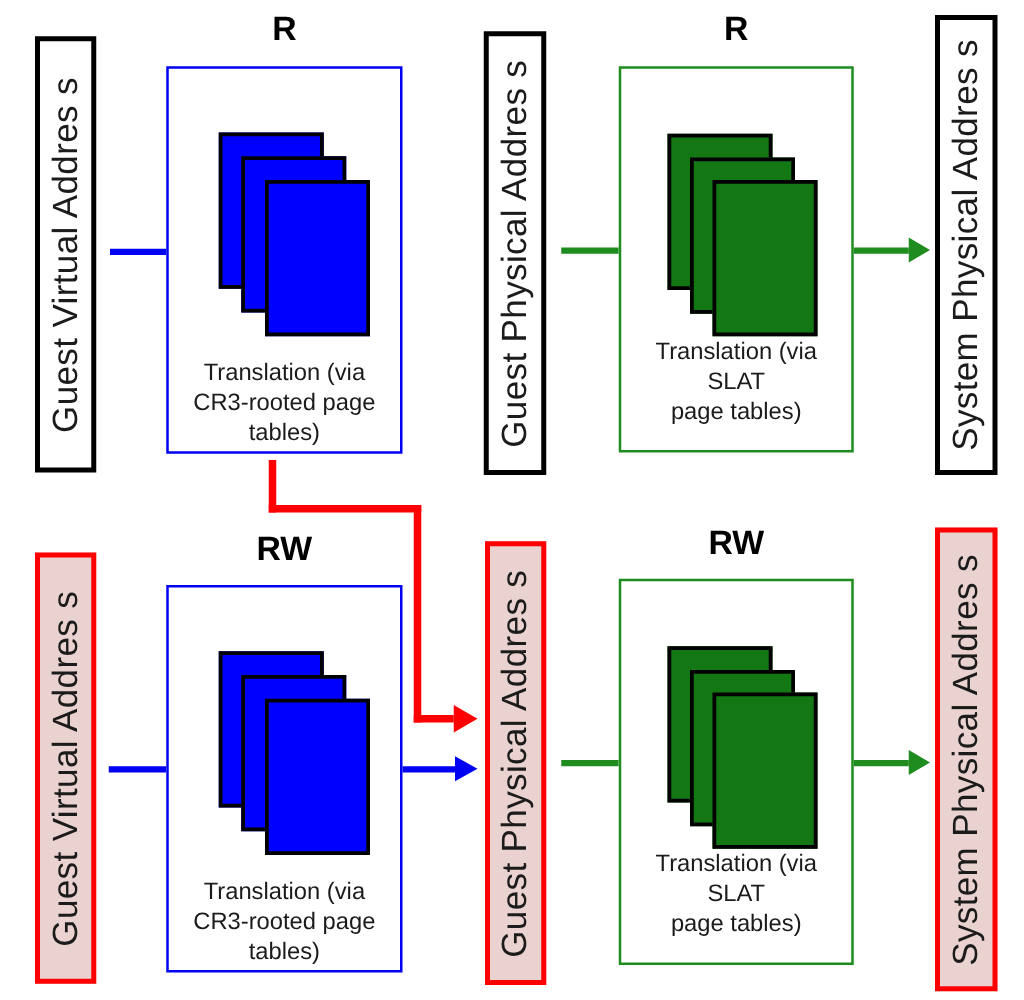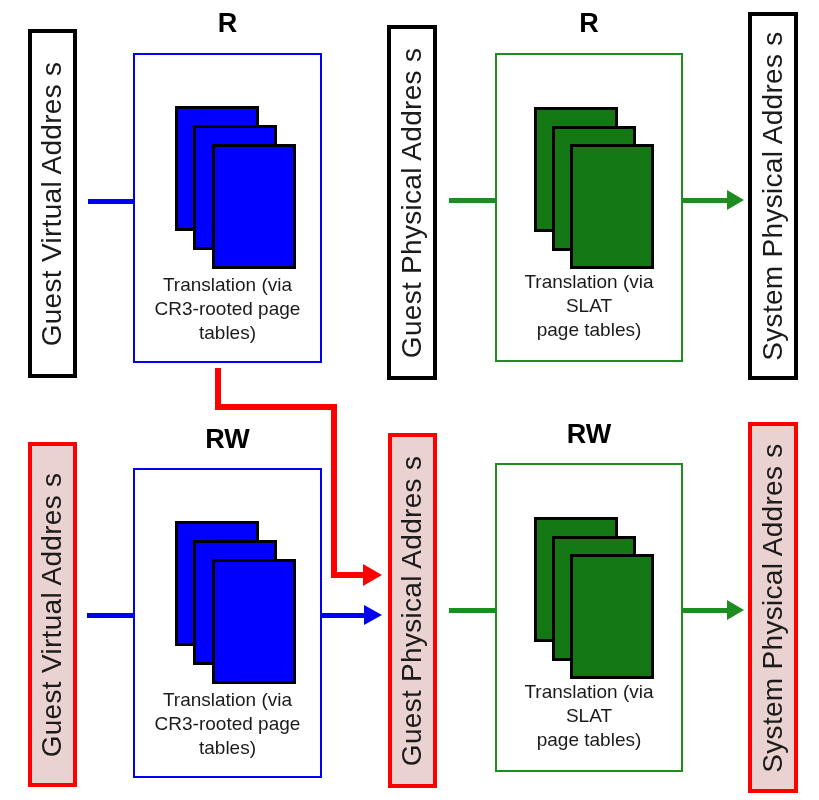--- a/index.html
+++ b/index.html
@@ -19,21 +19,21 @@
     font-size:28px;color:var(--ink,#1b1b1b);letter-spacing:.3px;
   }
   
   .tbox{position:absolute;box-sizing:border-box;background:#ffffff;}
   .tbox.blue{border:2px solid var(--blue,#0000f2);}
   .tbox.green{border:2px solid var(--green,#1e8c1e);}
   .page{position:absolute;box-sizing:border-box;width:84px;height:125px;border:3px solid var(--black,#000);}
   .page.pblue{background:var(--page-blue,#0000ff);}
   .page.pgreen{background:var(--page-green,#137813);}
   .caption{
-    position:absolute;left:2px;right:2px;bottom:16px;text-align:center;
+    position:absolute;left:2px;right:2px;bottom:2px;text-align:center;
     font-size:19px;line-height:1.26;color:var(--ink,#1b1b1b);white-space:pre-line;
   }
   .caption.slat{bottom:18px;}
   
   .rlabel{
     position:absolute;text-align:center;font-size:27px;font-weight:700;
     color:var(--black,#000);
   }
   
   .seg{position:absolute;}

